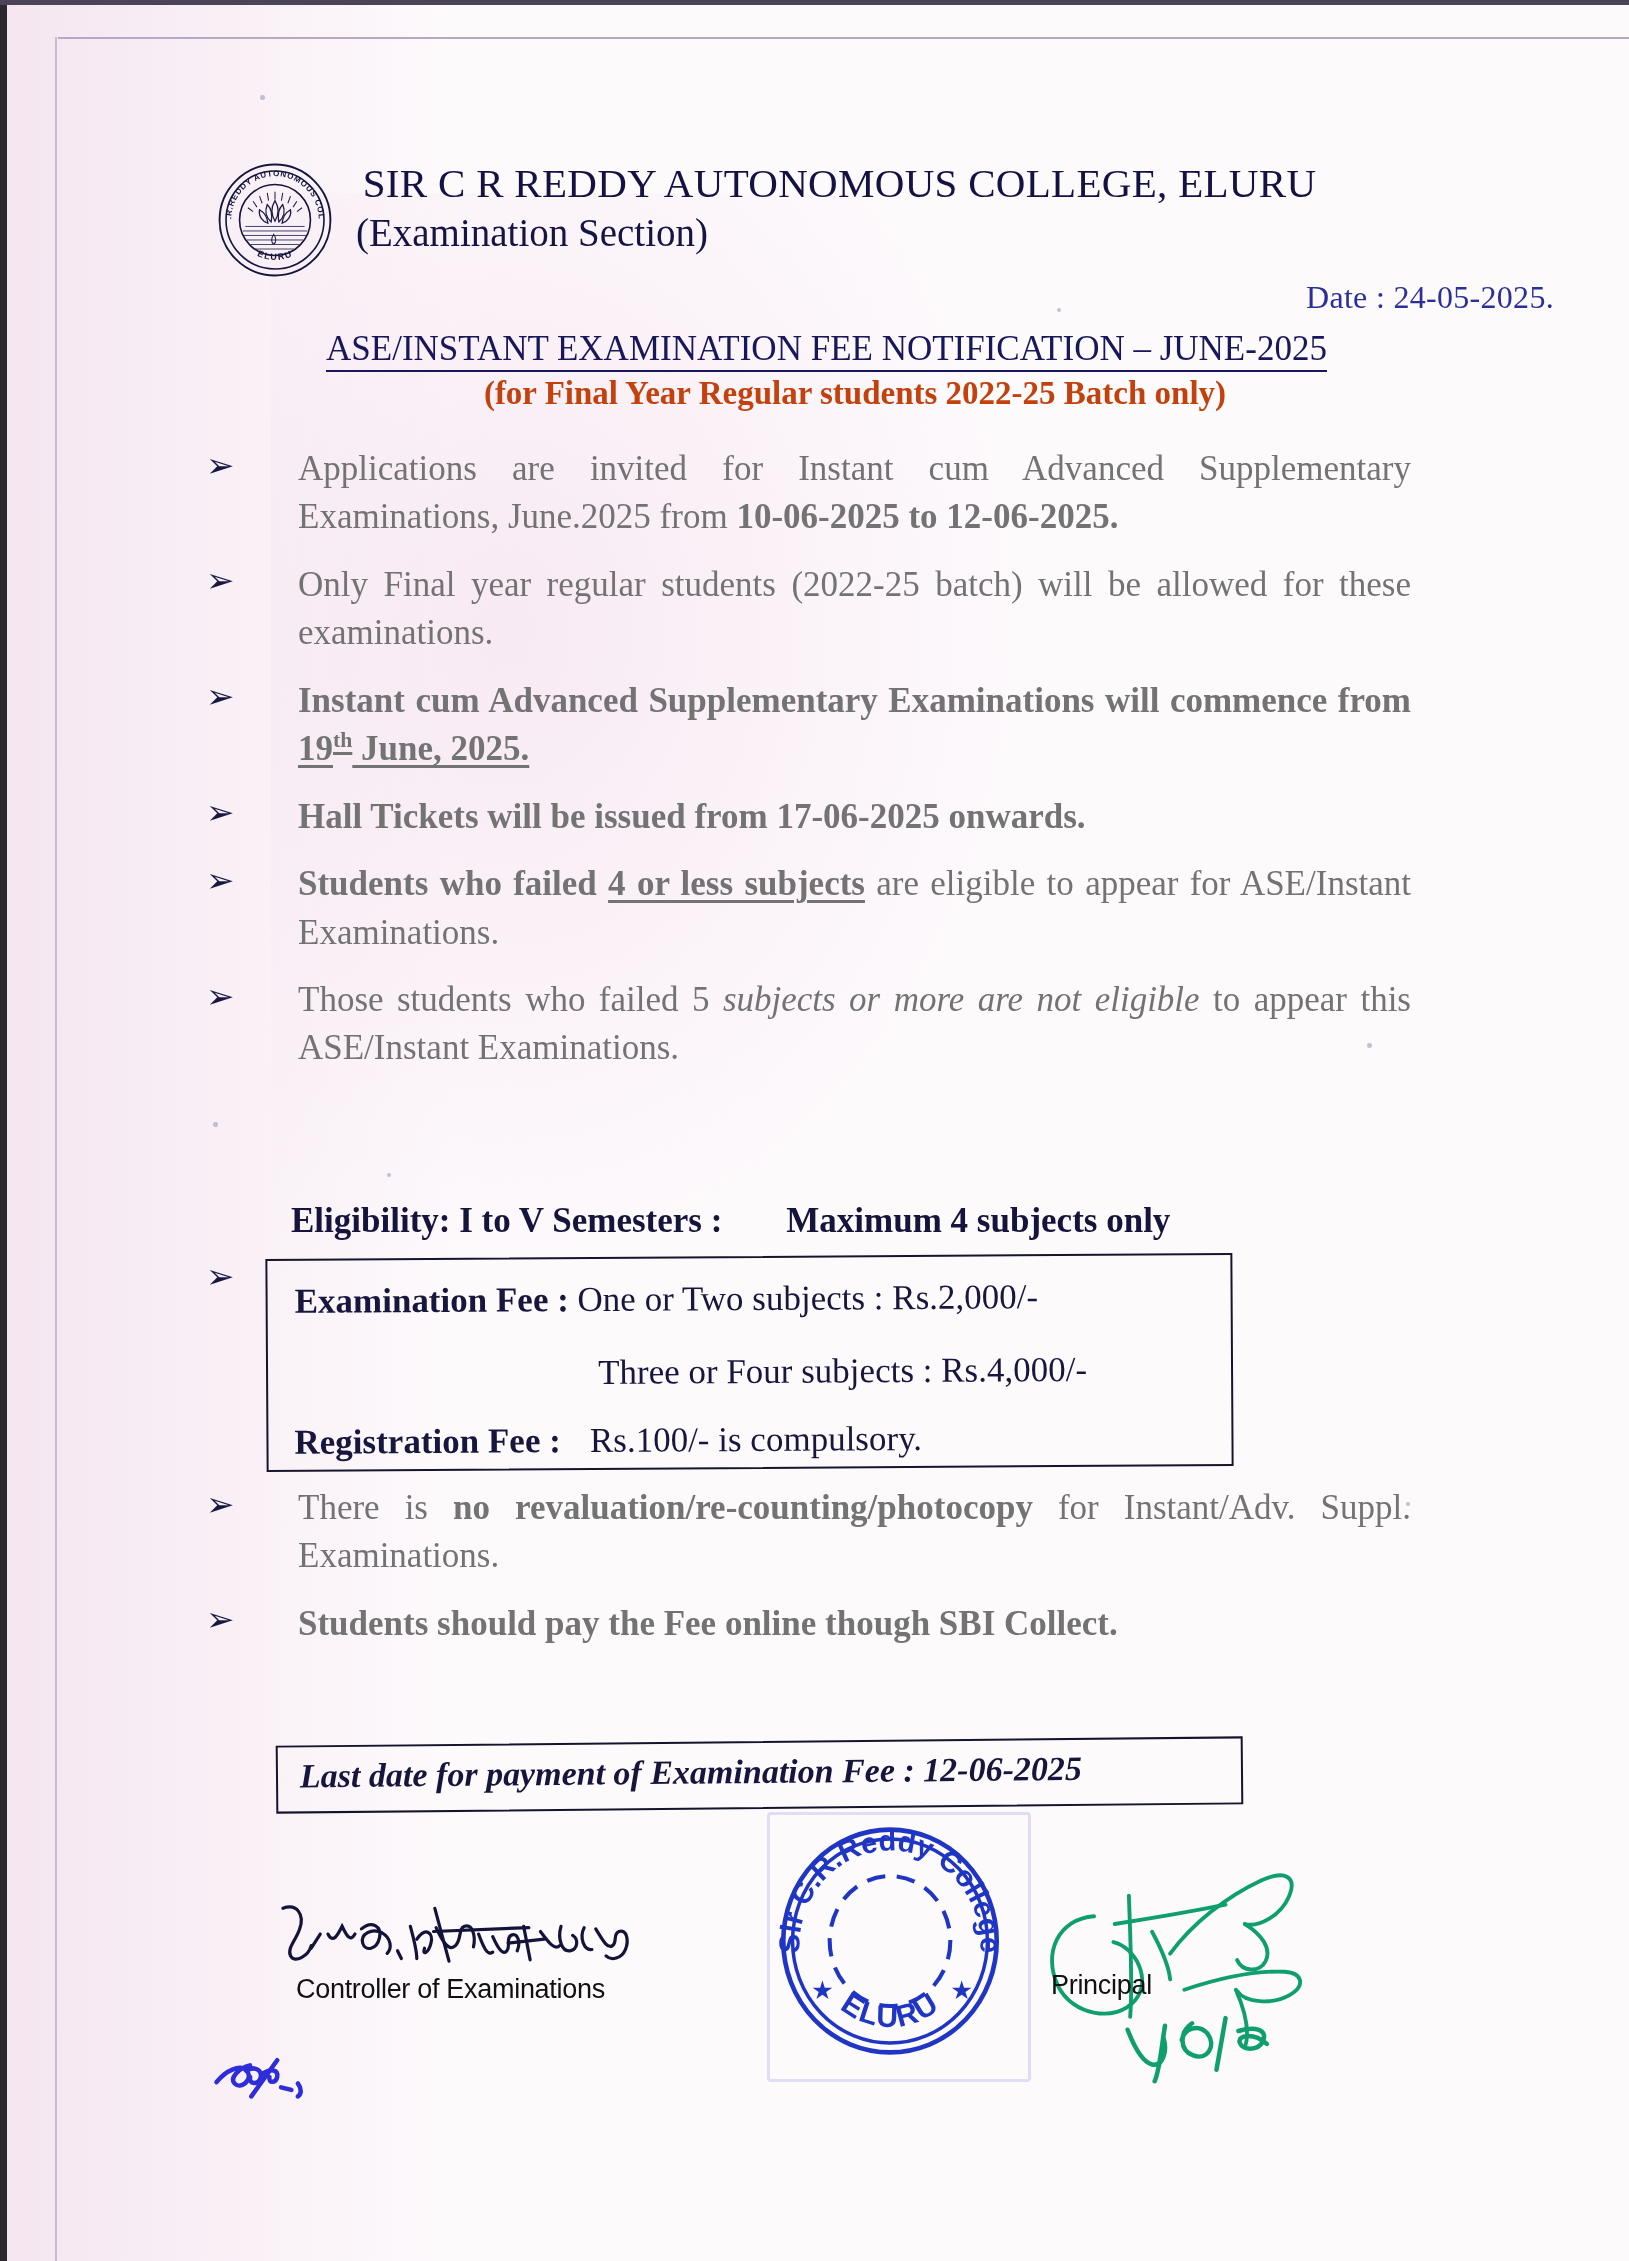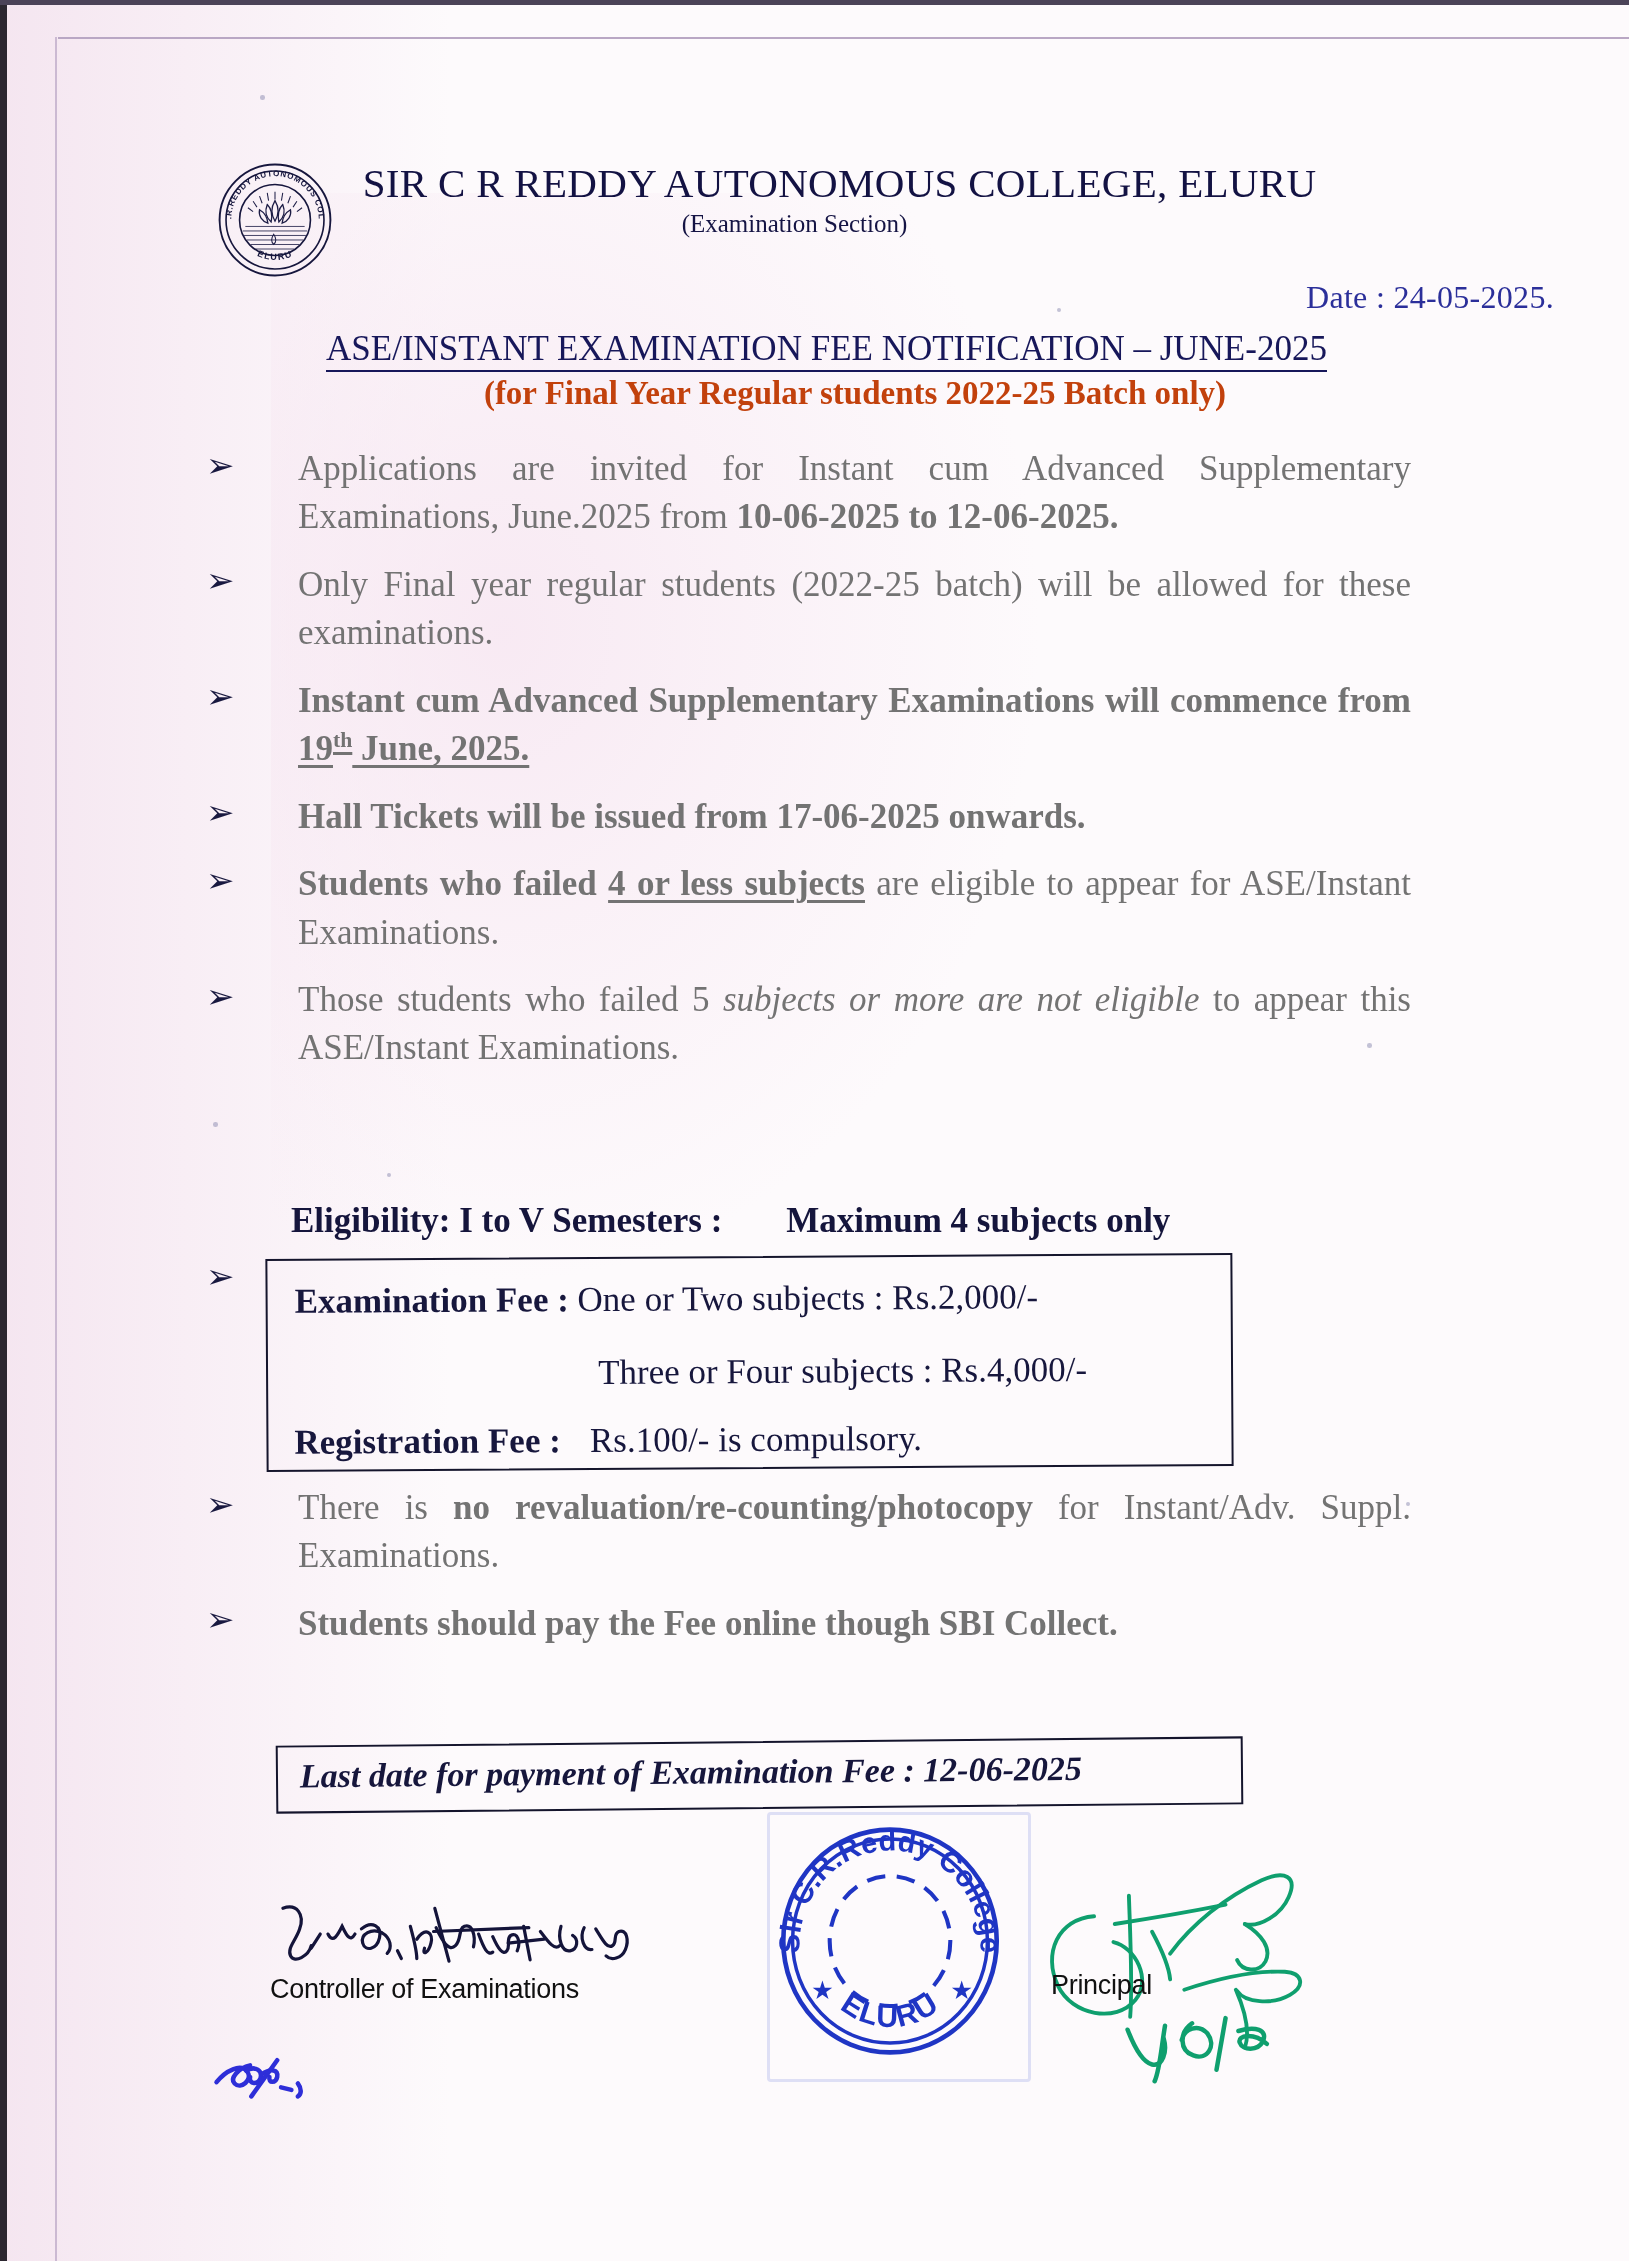--- a/index.html
+++ b/index.html
@@ -60,22 +60,22 @@
     font-size: 41px;
     letter-spacing: 0.3px;
     color: #131243;
     white-space: nowrap;
     text-align: center;
   }
   .exam-section {
     position: absolute;
     left: 356px; top: 210px;
     width: 877px;
-    text-align: center;
-    font-size: 25px;
+    text-align: left;
+    font-size: 39px;
     color: #151444;
   }
   .date-line {
     position: absolute;
     right: 76px; top: 279px;
     font-size: 32px;
     color: #2b2f9a;
     letter-spacing: 0.3px;
   }
 
@@ -195,21 +195,21 @@
   }
 
   
   .coe-sign-svg {
     position: absolute;
     left: 271px; top: 1889px;
     width: 477px; height: 103px;
   }
   .coe-label {
     position: absolute;
-    left: 270px; top: 1974px;
+    left: 296px; top: 1974px;
     font-size: 27px;
     font-family: "Liberation Sans", sans-serif;
     color: #111;
     letter-spacing: -0.3px;
   }
   .principal-label {
     position: absolute;
     left: 1051px; top: 1970px;
     font-size: 27px;
     font-family: "Liberation Sans", sans-serif;

